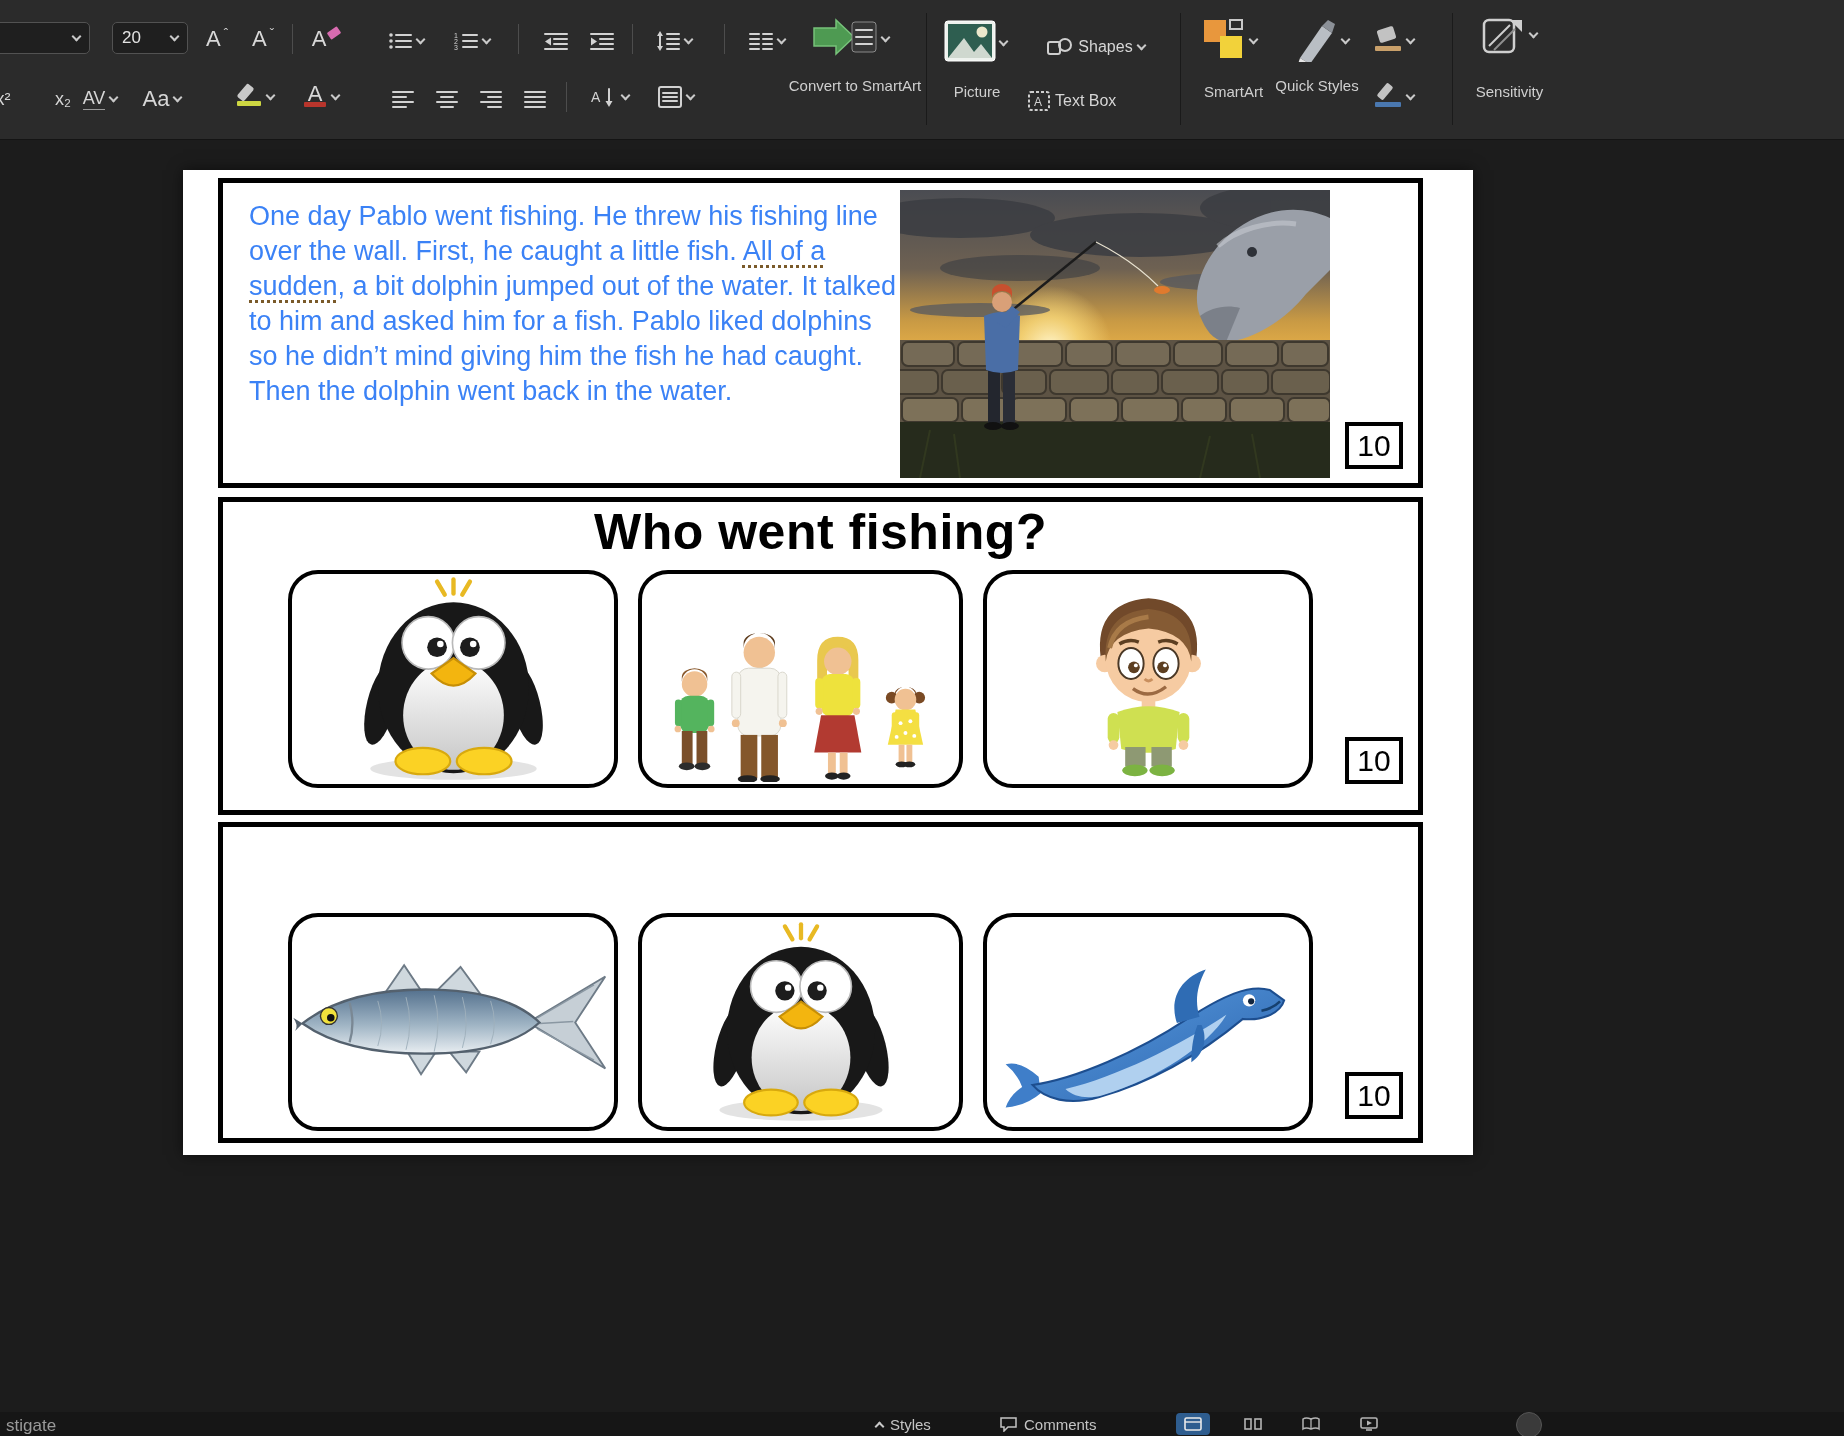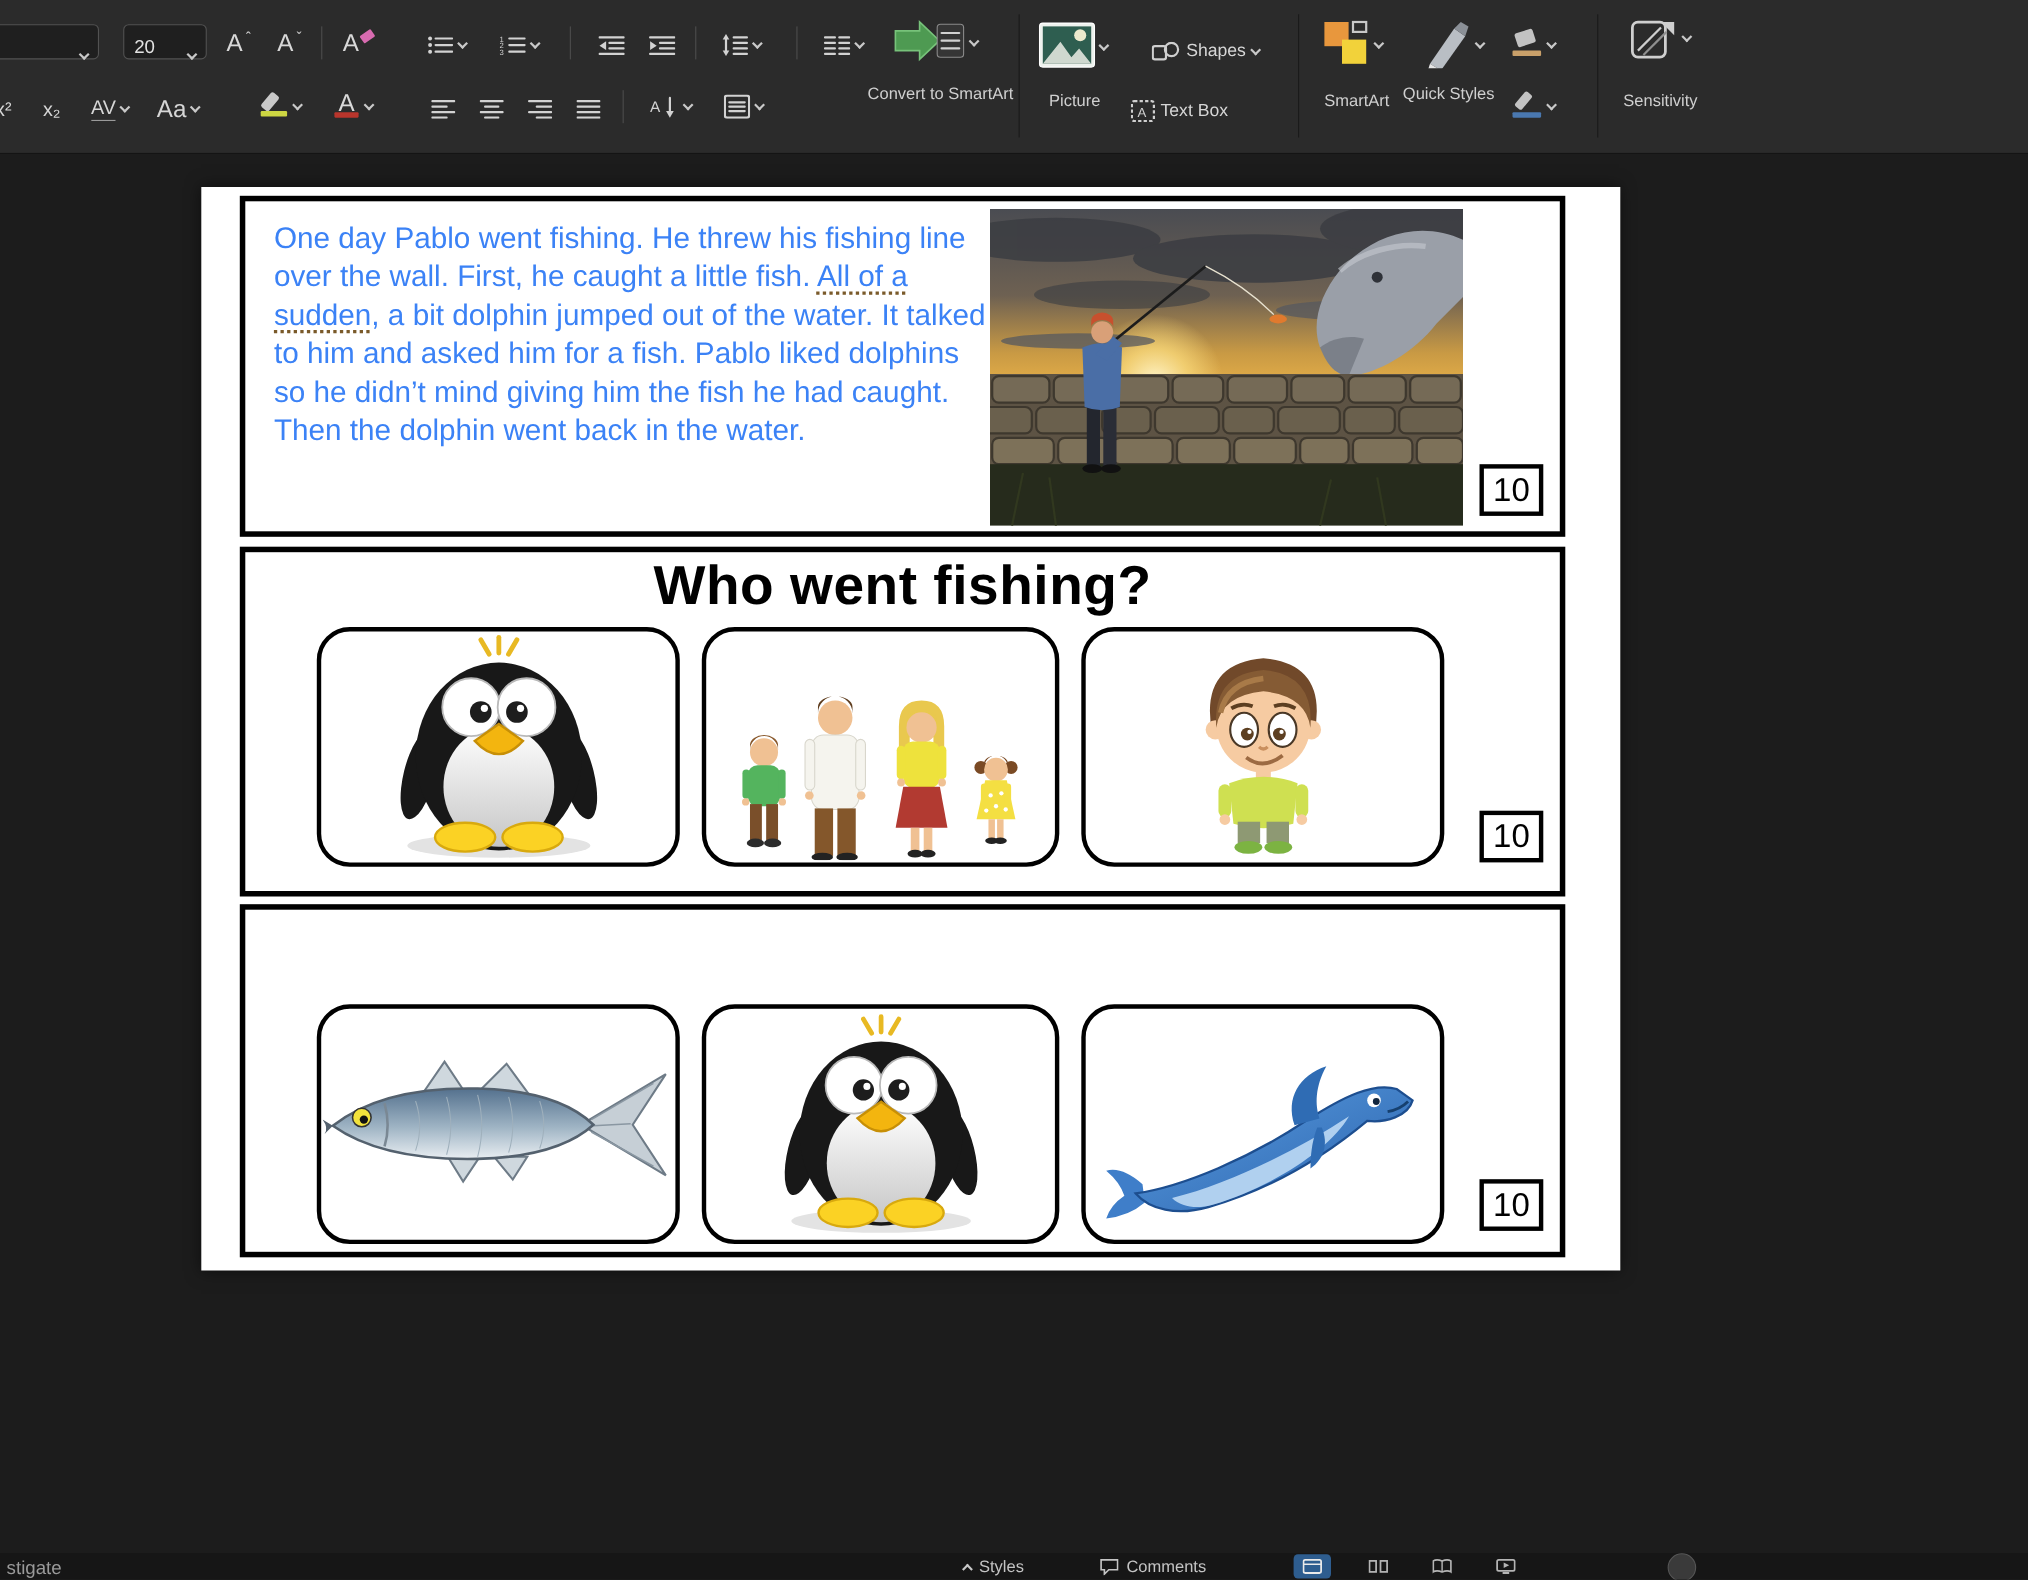--- a/index.html
+++ b/index.html
@@ -5,21 +5,21 @@
   *{margin:0;padding:0;box-sizing:border-box}
   html,body{width:1844px;height:1436px;background:#1e1e1e;overflow:hidden;
     font-family:"Liberation Sans",sans-serif;-webkit-font-smoothing:antialiased}
   .app{position:relative;width:1844px;height:1436px}
 
   
   .ribbon{position:absolute;top:0;left:0;width:1844px;height:140px;background:#2b2b2b;border-bottom:1px solid #141414}
   .tbtn{position:absolute;display:flex;align-items:center;justify-content:center;gap:5px;
         background:transparent;border:none;color:#d6d6d6;height:38px;cursor:default;font-family:inherit}
   .combo{position:absolute;height:32px;background:#1f1f1f;border:1px solid #525252;border-radius:5px;
-         display:flex;align-items:flex-end;justify-content:space-between;padding:0 9px;color:#e3e3e3;font-size:17px}
+         display:flex;align-items:center;justify-content:space-between;padding:0 9px;color:#e3e3e3;font-size:17px}
   .chev{width:7px;height:7px;border-right:2px solid #c9c9c9;border-bottom:2px solid #c9c9c9;
         transform:rotate(45deg);display:inline-block;margin-top:-3px;flex:none}
   .chev.up{transform:rotate(-135deg);margin-top:4px}
   .vsep{position:absolute;width:1px;height:30px;background:#4d4d4d}
   .gsep{position:absolute;width:1px;height:112px;top:13px;background:#1a1a1a}
   .biglabel{position:absolute;color:#cfcfcf;font-size:15px;text-align:center;line-height:19px;white-space:pre-line}
   .ga{font-size:22px;color:#d8d8d8;line-height:1}
   .mini{font-size:13px;color:#cfcfcf;margin-left:-2px;margin-top:-12px}
   .colorbar{position:absolute;left:6px;bottom:4px;height:5px;border-radius:1px}
   .eraser{width:12px;height:8px;background:#d86bb0;transform:rotate(-35deg);border-radius:1px;margin-left:-3px;margin-top:-12px}
@@ -409,21 +409,21 @@
             <line x1="14" y1="13" x2="23" y2="13"></line>
             <line x1="14" y1="18" x2="23" y2="18"></line>
           </g>
       </svg>
         <span class="chev"></span>
     </button>
 
     <button class="tbtn" style="left:-12px;top:80px;width:30px;overflow:hidden">
       <span style="font-size:18px">x²</span>
     </button>
-    <button class="tbtn" style="left:28px;top:80px;width:38px">
+    <button class="tbtn" style="left:44px;top:80px;width:38px">
       <span style="font-size:18px">x₂</span>
     </button>
     <button class="tbtn" style="left:72px;top:80px;width:56px">
       <span style="font-size:18px;border-bottom:1px solid #9a9a9a">AV</span>
       <span class="chev"></span>
     </button>
     <button class="tbtn" style="left:134px;top:80px;width:56px">
       <span style="font-size:22px">Aa</span>
       <span class="chev"></span>
     </button>

